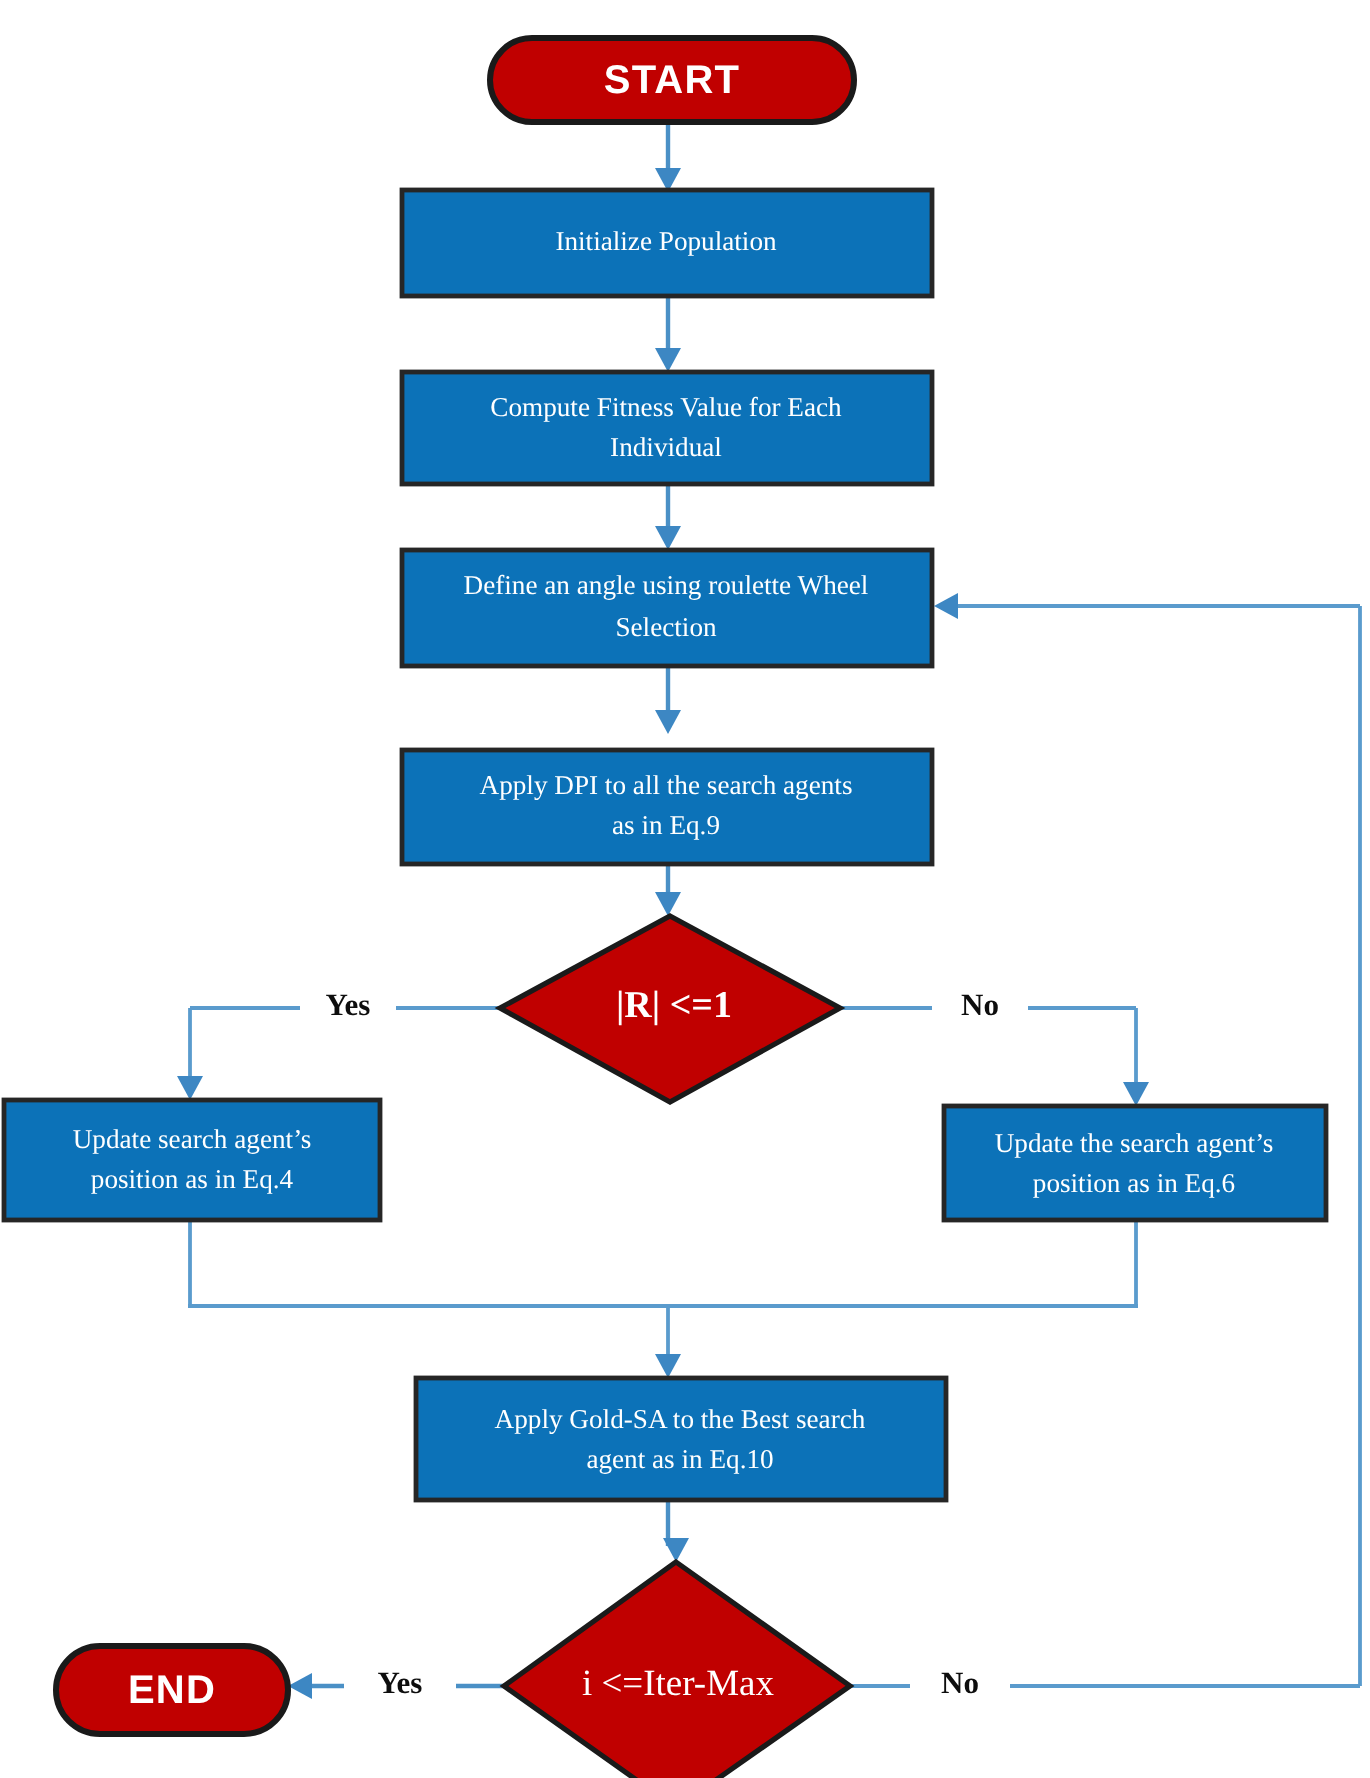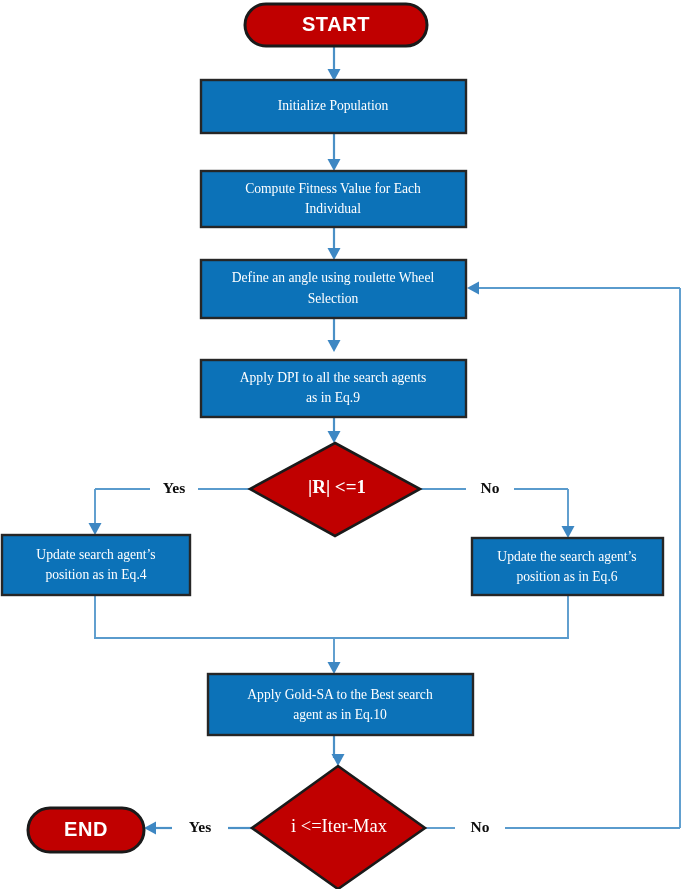--- a/index.html
+++ b/index.html
@@ -11,21 +11,21 @@
   body {
     width: 685px;
     height: 889px;
     position: relative;
     overflow: hidden;
     font-family: "Liberation Serif", serif;
   }
   #chart-root {
     position: absolute;
     left: 0;
-    top: 0;
+    top: 15px;
     width: 685px;
     height: 761px;
     text-decoration: underline;
   }
   svg#flow {
     display: block;
     width: 685px;
     height: 889px;
   }
   .node-shape {

